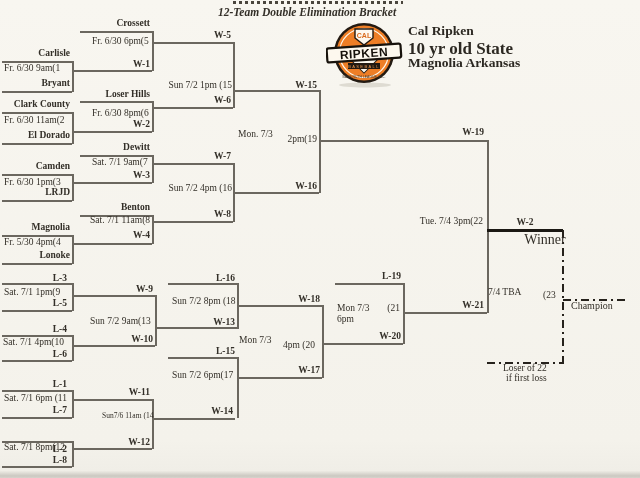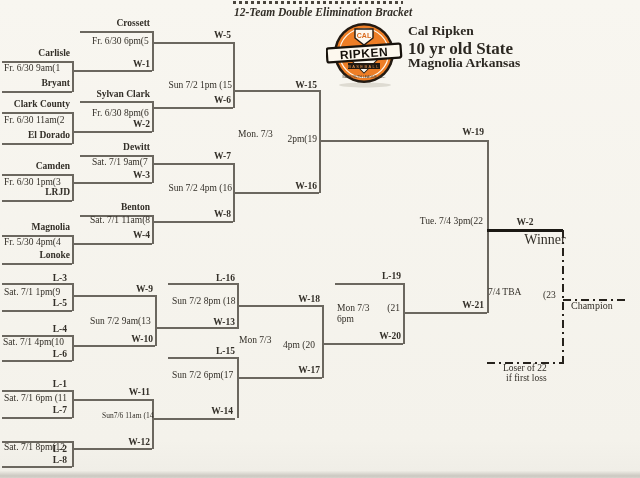--- a/index.html
+++ b/index.html
@@ -20,21 +20,21 @@
   .logo{position:absolute;left:326px;top:21px;width:78px;height:68px;}
   .ctr{text-align:center;}
 </style>
 </head>
 <body>
 
 <div class="page">
 
   <div class="sliver"></div>
 
-  <div class="t b i" style="left:218px;top:6px;font-size:11.5px;margin-left:16px;">12-Team Double Elimination Bracket</div>
+  <div class="t b i" style="left:218px;top:6px;font-size:11.5px;">12-Team Double Elimination Bracket</div>
 
   <svg class="logo" viewBox="0 0 78 68">
     <ellipse cx="39" cy="64" rx="26" ry="2.5" fill="#dedbd2"></ellipse>
     <circle cx="38" cy="32" r="30" fill="#231a12"></circle>
     <circle cx="38" cy="32" r="27.5" fill="#ee7e26"></circle>
     <circle cx="38" cy="32" r="24.5" fill="none" stroke="#fdf8ee" stroke-width="1.2"></circle>
     <rect x="28" y="28" width="20" height="20" transform="rotate(45 38 38)" fill="#fdf8ee" stroke="#231a12" stroke-width="1"></rect>
     <path d="M29 8 h18 v9 l-9 7 l-9 -7 z" fill="#fdf8ee" stroke="#231a12" stroke-width="1.4"></path>
     <text x="38" y="16.5" font-size="7" font-weight="bold" fill="#d96a1c" text-anchor="middle" font-family="Liberation Sans, sans-serif">CAL</text>
     <g transform="rotate(-4 38 33)">
@@ -138,21 +138,21 @@
   <div class="t" style="left:4px;top:178px;">Fr. 6/30 1pm(3</div>
   <div class="t b" style="right:570px;top:188px;">LRJD</div>
   <div class="t b" style="right:570px;top:223px;">Magnolia</div>
   <div class="t" style="left:4px;top:238px;">Fr. 5/30 4pm(4</div>
   <div class="t b" style="right:570px;top:251px;">Lonoke</div>
 
   <div class="t b" style="right:490px;top:19px;">Crossett</div>
   <div class="t" style="left:92px;top:37px;">Fr. 6/30 6pm(5</div>
   <div class="t b" style="right:490px;top:60px;">W-1</div>
   <div class="t b" style="right:409px;top:31px;">W-5</div>
-  <div class="t b" style="right:490px;top:90px;">Sylvan Clark</div>
+  <div class="t b" style="right:490px;top:90px;">Loser Hills</div>
   <div class="t" style="left:92px;top:109px;">Fr. 6/30 8pm(6</div>
   <div class="t b" style="right:490px;top:120px;">W-2</div>
   <div class="t b" style="right:409px;top:96px;">W-6</div>
   <div class="t b" style="right:490px;top:143px;">Dewitt</div>
   <div class="t" style="left:92px;top:158px;">Sat. 7/1 9am(7</div>
   <div class="t b" style="right:490px;top:171px;">W-3</div>
   <div class="t b" style="right:409px;top:152px;">W-7</div>
   <div class="t b" style="right:490px;top:203px;">Benton</div>
   <div class="t" style="left:90px;top:216px;">Sat. 7/1 11am(8</div>
   <div class="t b" style="right:490px;top:231px;">W-4</div>

